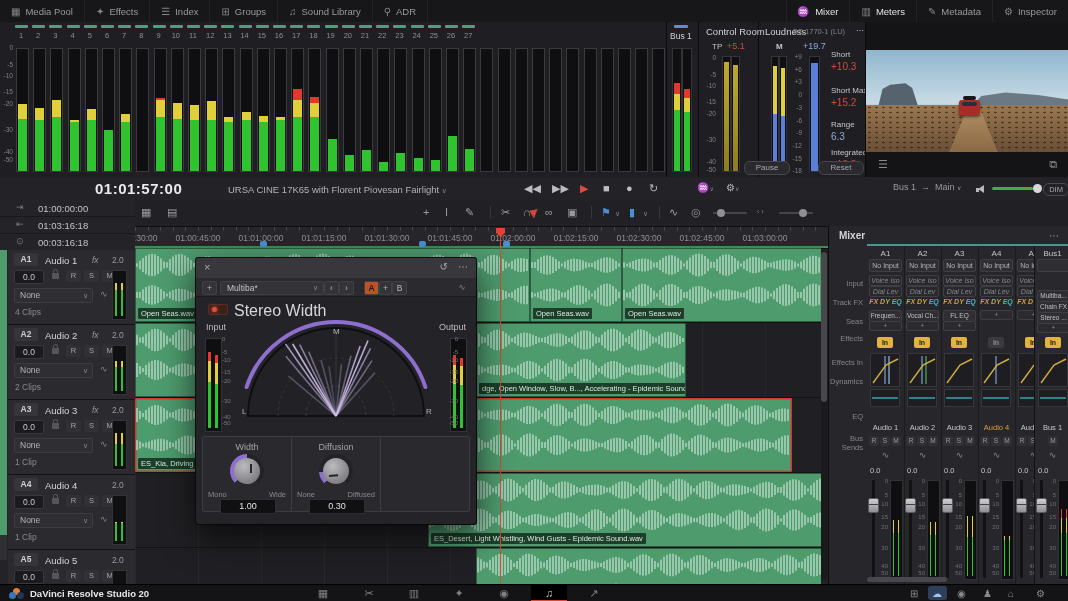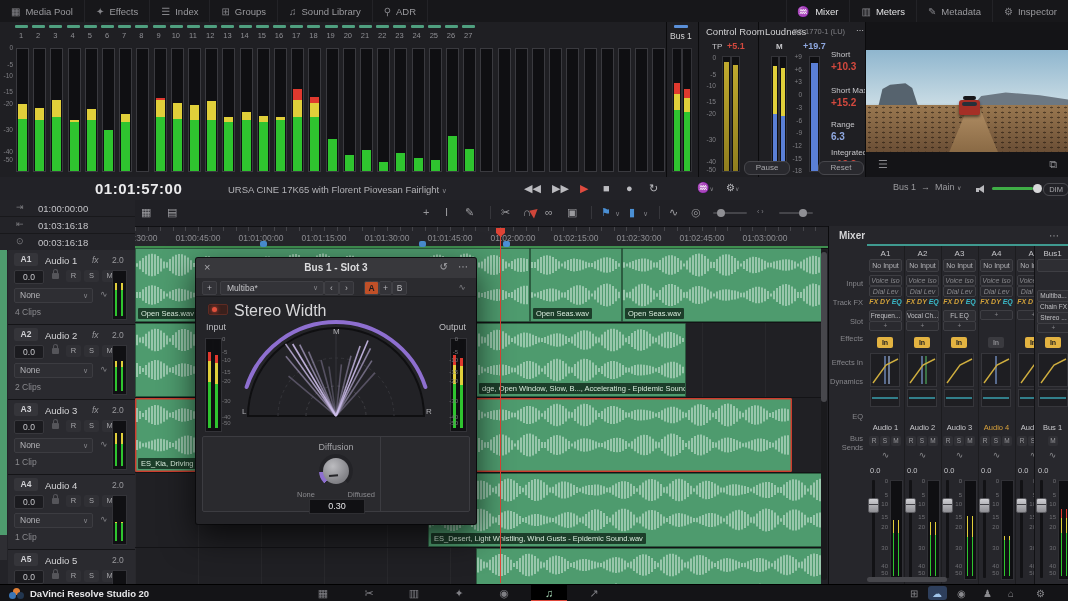--- a/index.html
+++ b/index.html
@@ -17,21 +17,21 @@
   #bridge{position:absolute;left:0;top:22px;width:1068px;height:155px;background:#1f1f23;border-bottom:1px solid #000;}
   .mslot{position:absolute;width:11px;background:#0f0f12;border:1px solid #3a3a3f;}
   .fill{position:absolute;left:1px;right:1px;}
   .bar{position:absolute;background:#0f0f12;border:1px solid #333338;}
   .chnum{position:absolute;font-size:7.5px;color:#8f8f94;text-align:center;width:16px;}
   .chdash{position:absolute;height:3px;border-radius:1px;background:#4f9f7f;}
   .sctxt{position:absolute;font-size:6.5px;color:#808085;text-align:right;width:12px;}
   .vdiv{position:absolute;top:0;bottom:0;width:1px;background:#0b0b0d;}
   .sechd{position:absolute;font-size:9.5px;color:#d2d2d4;}
   .lstat-l{position:absolute;font-size:8px;color:#c6c6ca;}
-  .lstat-v{position:absolute;font-size:10px;font-weight:bold;}
+  .lstat-v{position:absolute;font-size:10px;font-weight:normal;}
   .red{color:#d4493e;} .blue{color:#8fa8e0;}
   .pillbtn{position:absolute;height:12px;border:1px solid #47474c;border-radius:6px;background:#29292e;
            font-size:8px;color:#a8a8ac;text-align:center;line-height:12px;}
   
   #preview{position:absolute;left:865px;top:22px;width:203px;height:155px;background:#141417;border-left:1px solid #0b0b0d;}
   #scene{position:absolute;left:0;top:28px;width:203px;height:102px;overflow:hidden;background:linear-gradient(#8fb6ce 0%,#c8dbe4 52%,#b9c9cf 55%);}
   #mesa{position:absolute;left:6%;top:30%;width:42%;height:26%;background:#56636e;clip-path:polygon(0 100%,5% 32%,14% 16%,32% 10%,40% 28%,47% 100%);}
   #ridge{position:absolute;left:52%;top:38%;width:48%;height:18%;background:#6c7883;clip-path:polygon(0 100%,10% 40%,35% 20%,70% 35%,100% 60%,100% 100%);}
   #ground{position:absolute;left:0;bottom:0;width:100%;height:46%;
     background:linear-gradient(#9a7850,#6a4e35);}
@@ -737,21 +737,20 @@
             <path d="M1 2.0L1 22.0M4 4.2L4 19.8M7 7.0L7 17.0M10 10.2L10 13.8M13 7.7L13 16.3M16 5.1L16 18.9M19 3.1L19 20.9M22 2.0L22 22.0M25 1.9L25 22.1M28 2.8L28 21.2M31 4.4L31 19.6M34 6.6L34 17.4M37 9.0L37 15.0M40 9.6L40 14.4M43 7.5L43 16.5M46 6.0L46 18.0M49 5.1L49 18.9M52 4.9L52 19.1M55 5.4L55 18.6M58 6.3L58 17.7M61 7.6L61 16.4M64 9.0L64 15.0M67 10.3L67 13.7M70 9.4L70 14.6M73 8.1L73 15.9M76 6.8L76 17.2M79 5.7L79 18.3M82 5.1L82 18.9M85 5.1L85 18.9M88 5.8L88 18.2M91 7.1L91 16.9M94 9.0L94 15.0M97 9.7L97 14.3M100 7.3L100 16.7M103 5.0L103 19.0M106 3.2L106 20.8M109 2.1L109 21.9M112 2.0L112 22.0M115 2.8L115 21.2M118 4.5L118 19.5M121 7.0L121 17.0M124 9.9L124 14.1M127 7.9L127 16.1M130 5.0L130 19.0M133 2.6L133 21.4M136 1.0L136 23.0M139 0.5L139 23.5M142 1.1L142 22.9M145 2.7L145 21.3M148 5.2L148 18.8M151 8.2L151 15.8M154 9.5L154 14.5M157 6.5L157 17.5M160 3.9L160 20.1M163 2.2L163 21.8M166 1.4L166 22.6M169 1.6L169 22.4M172 2.8L172 21.2M175 4.8L175 19.2M178 7.3L178 16.7M181 9.9L181 14.1M184 8.5L184 15.5M187 6.4L187 17.6M190 4.9L190 19.1M193 4.2L193 19.8M196 4.2L196 19.8M199 4.9L199 19.1M202 6.1L202 17.9M205 7.7L205 16.3M208 9.3L208 14.7M211 10.1L211 13.9M214 8.9L214 15.1M217 8.1L217 15.9M220 7.1L220 16.9M223 6.3L223 17.7M226 5.9L226 18.1M229 6.0L229 18.0M232 6.8L232 17.2M235 8.1L235 15.9M238 10.0L238 14.0M241 8.9L241 15.1M244 6.7L244 17.3M247 4.8L247 19.2M250 3.3L250 20.7M253 2.6L253 21.4M256 2.7L256 21.3M259 3.8L259 20.2M262 5.7L262 18.3M265 8.2L265 15.8M268 9.8L268 14.2M271 6.8L271 17.2M274 4.1L274 19.9M277 2.1L277 21.9M280 0.9L280 23.1M283 0.7L283 23.3M286 1.7L286 22.3M289 3.6L289 20.4M292 6.3L292 17.7M295 9.5L295 14.5M298 8.2L298 15.8M301 5.2L301 18.8M304 2.9L304 21.1M307 1.4L307 22.6M310 0.9L310 23.1M313 1.6L313 22.4M316 3.1L316 20.9M319 5.4L319 18.6M322 8.2L322 15.8M325 10.0L325 14.0M328 7.4L328 16.6M331 5.3L331 18.7M334 3.9L334 20.1M337 3.3L337 20.7M340 3.6L340 20.4M343 4.6L343 19.4M346 6.1L346 17.9M349 8.0L349 16.0" stroke="rgba(225,242,232,.85)" stroke-width="1.2"></path>
           </svg></div>
       </div>
     </div>
   <div id="vscroll"></div>
   <div id="vthumb"></div>
 
   <div id="plugin">
     <div id="pphead">
       <div id="ppclose">×</div>
-      <div id="pptitle">Bus 1 - Slot 3</div>
       <div id="pphist">↺</div>
       <div id="ppmenu">⋯</div>
     </div>
     <div id="pppreset">
       <div class="ppbox" style="left:6px;width:13px;">+</div>
       <div id="ppdrop">Multiba*</div>
       <div class="ppbox" style="left:128px;width:13px;">‹</div>
       <div class="ppbox" style="left:143px;width:13px;">›</div>
       <div class="ppbox" style="left:168px;width:13px;background:#c05028;color:#1c1c1e;font-weight:bold;">A</div>
       <div class="ppbox" style="left:183px;width:11px;">+</div>
@@ -825,20 +824,33 @@
         <line x1="100" y1="104" x2="132.0" y2="28.5" stroke="rgba(205,190,235,0.9)" stroke-width="1.6"></line>
         <line x1="100" y1="104" x2="134.5" y2="36.3" stroke="rgba(205,190,235,0.6)" stroke-width="1.6"></line>
         <line x1="100" y1="104" x2="135.9" y2="48.6" stroke="rgba(205,190,235,0.45)" stroke-width="1.6"></line>
         <line x1="100" y1="104" x2="138.8" y2="60.9" stroke="rgba(205,190,235,0.3)" stroke-width="1.6"></line>
  <path d="M10.6 75 A94 94 0 0 1 189.4 75" fill="none" stroke="#8e6fd0" stroke-width="4" stroke-linecap="round"></path>
  <text x="97" y="22" fill="#b0b0b4" font-size="8" font-family="Liberation Sans,sans-serif">M</text>
  <text x="6" y="102" fill="#b0b0b4" font-size="8" font-family="Liberation Sans,sans-serif">L</text>
  <text x="190" y="102" fill="#b0b0b4" font-size="8" font-family="Liberation Sans,sans-serif">R</text>
       </svg>
     <div id="knobsec">
+        <div class="kcol" style="left: 0px;">
+          <div class="klabel">Width</div>
+          <div class="kring" style="background: conic-gradient(from 225deg, rgb(142, 111, 208) 0deg, rgb(142, 111, 208) 135deg, rgb(35, 35, 39) 135deg, rgb(35, 35, 39) 270deg, transparent 270deg, transparent 360deg);">
+            <div class="kface">
+              <div class="kptr" style="transform: rotate(0deg);"></div>
+            </div>
+          </div>
+          <div class="kmin">Mono</div>
+          <div class="kmax">Wide</div>
+          <div class="kvalwrap">
+            <div class="kval">1.00</div>
+          </div>
+        </div>
         <div class="kcol" style="left: 89px;">
           <div class="klabel">Diffusion</div>
           <div class="kring" style="background: conic-gradient(from 225deg, rgb(142, 111, 208) 0deg, rgb(142, 111, 208) 40deg, rgb(35, 35, 39) 40deg, rgb(35, 35, 39) 270deg, transparent 270deg, transparent 360deg);">
             <div class="kface">
               <div class="kptr" style="transform: rotate(-95deg);"></div>
             </div>
           </div>
           <div class="kmin">None</div>
           <div class="kmax">Diffused</div>
           <div class="kvalwrap">
@@ -848,21 +860,21 @@
       </div>
   </div>
 
   <div id="mixer">
     <div id="mixtitle">Mixer</div>
     <div id="mixmenu">⋯</div>
     <div id="tealline"></div>
     <div id="mixrows">
         <div class="rowl" style="top: 53px;">Input</div>
         <div class="rowl" style="top: 72px;">Track FX</div>
-        <div class="rowl" style="top: 91px;">Slot</div>
+        <div class="rowl" style="top: 91px;">Seas</div>
         <div class="rowl" style="top: 108px;">Effects</div>
         <div class="rowl" style="top: 132px;">Effects In</div>
         <div class="rowl" style="top: 151px;">Dynamics</div>
         <div class="rowl" style="top: 186px;">EQ</div>
         <div class="rowl" style="top: 208px;">Bus Sends</div>
       </div>
     <div id="mixstrips">
         <div class="strip" style="left: 38px;">
           <div class="shead">A1</div>
           <div class="sbox" style="top: 13px; height: 11px; line-height: 11px;">No Input</div>

